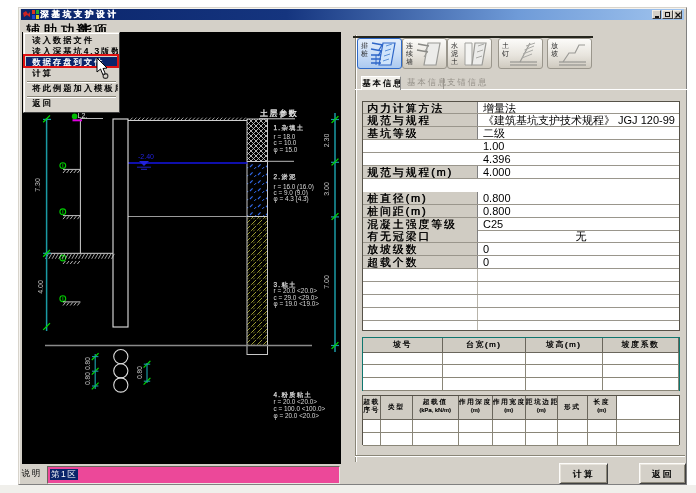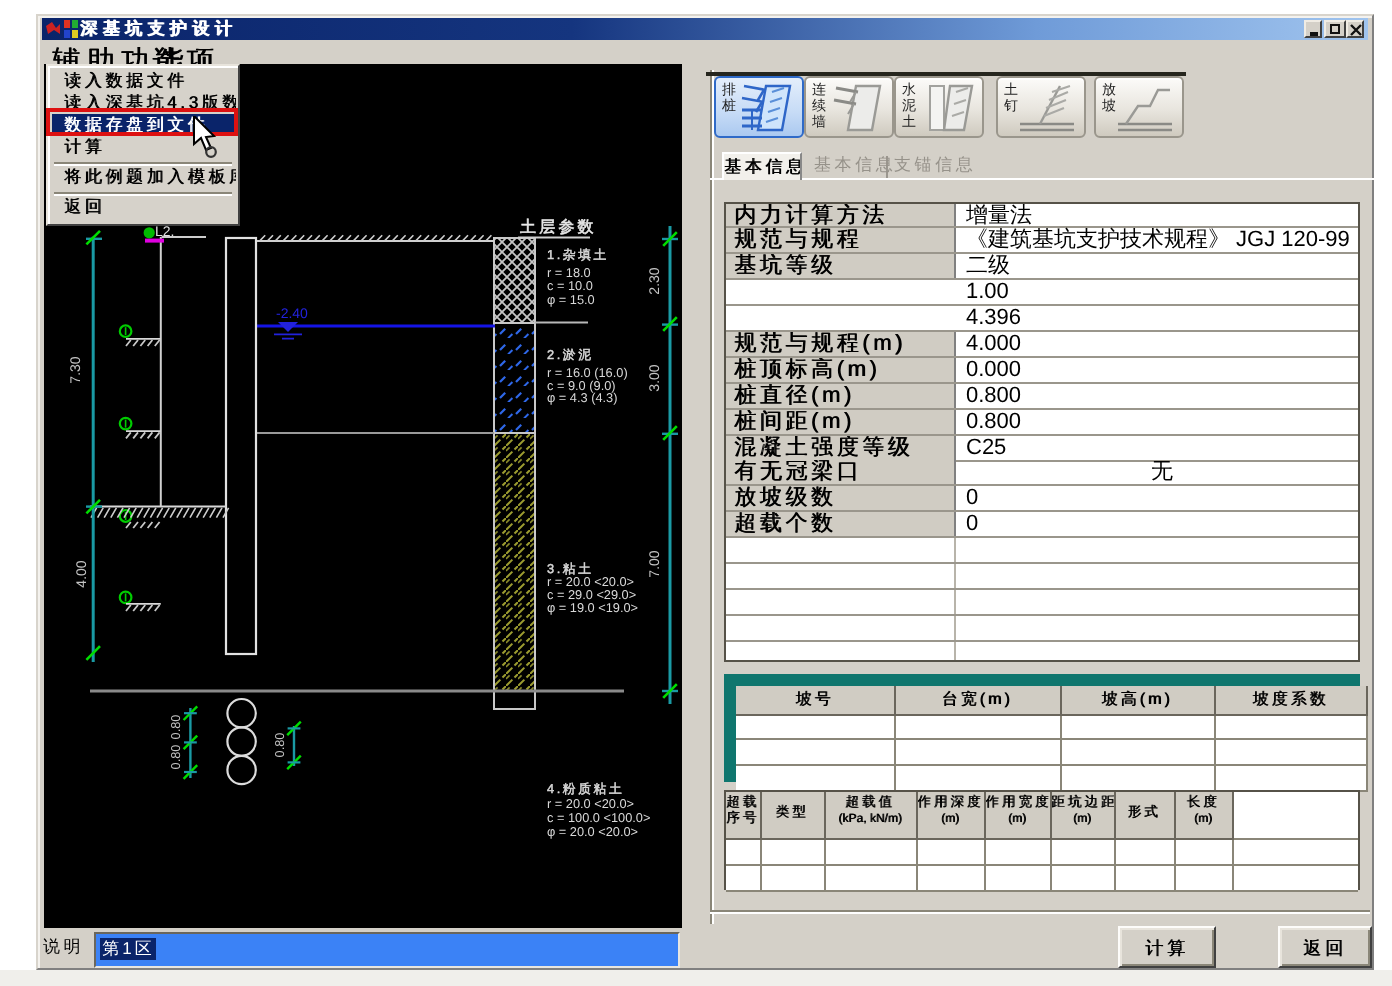--- a/index.html
+++ b/index.html
@@ -264,24 +264,20 @@
 <div class="r" style="top:37.5px;height:13px">
         <span class="rc">1.00</span>
       </div>
 <div class="r" style="top:50.5px;height:13px">
         <span class="rc">4.396</span>
       </div>
 <div class="r" style="top:63.5px;height:13px">
         <span class="lc">规范与规程(m)</span>
         <span class="rc">4.000</span>
       </div>
-<div class="r" style="top:76.5px;height:13px">
-        <span class="lc">桩顶标高(m)</span>
-        <span class="rc">0.000</span>
-      </div>
 <div class="r" style="top:89.5px;height:13px">
         <span class="lc">桩直径(m)</span>
         <span class="rc">0.800</span>
       </div>
 <div class="r" style="top:102.5px;height:13px">
         <span class="lc">桩间距(m)</span>
         <span class="rc">0.800</span>
       </div>
 <div class="r" style="top:115.5px;height:13px">
         <span class="lc">混凝土强度等级</span>
@@ -309,21 +305,21 @@
         <span class="lc"></span>
       </div>
 <div class="r wr" style="top:206px;height:13px">
         <span class="lc"></span>
       </div>
 <div class="r wr" style="top:219px;height:13px">
         <span class="lc"></span>
       </div>
     </div>
 
-  <div class="a" id="t2" style="left:343px;top:329px;width:318px;height:54px;border:6px solid #0f766e;background:#a3a3a3">
+  <div class="a" id="t2" style="left:343px;top:329px;width:318px;height:54px;border:1px solid #0f766e;background:#a3a3a3">
       <div class="hc" style="left:0px;top:0;width:79.5px;height:14.5px;line-height:14.5px;font-size:8px">坡号</div>
 <div class="hc" style="left:79.5px;top:0;width:83.0px;height:14.5px;line-height:14.5px;font-size:8px">台宽(m)</div>
 <div class="hc" style="left:162.5px;top:0;width:77.0px;height:14.5px;line-height:14.5px;font-size:8px">坡高(m)</div>
 <div class="hc" style="left:239.5px;top:0;width:76.5px;height:14.5px;line-height:14.5px;font-size:8px">坡度系数</div>
 <div class="dc" style="left:0px;top:14.5px;width:79.5px;height:12.8px"></div>
 <div class="dc" style="left:79.5px;top:14.5px;width:83.0px;height:12.8px"></div>
 <div class="dc" style="left:162.5px;top:14.5px;width:77.0px;height:12.8px"></div>
 <div class="dc" style="left:239.5px;top:14.5px;width:76.5px;height:12.8px"></div>
 <div class="dc" style="left:0px;top:27.3px;width:79.5px;height:12.8px"></div>
 <div class="dc" style="left:79.5px;top:27.3px;width:83.0px;height:12.8px"></div>
@@ -364,21 +360,21 @@
 <div class="dc" style="left:224.5px;top:37px;width:29.0px;height:13px"></div>
 <div class="dc" style="left:253.5px;top:37px;width:62.5px;height:13px;border-right:none"></div>
     </div>
 
   <div class="a" style="left:336px;top:447px;width:330px;height:1px;background:#8a8678"></div>
   <div class="a" style="left:336px;top:448px;width:330px;height:1px;background:#fff"></div>
   <div class="a btn" style="left:540px;top:455px;width:49px;height:21px;line-height:20px">计算</div>
   <div class="a btn" style="left:620px;top:455px;width:47px;height:21px;line-height:20px">返回</div>
 
   <div class="a" style="left:2.5px;top:459.5px;font-size:8.5px;color:#000;letter-spacing:1.8px">说明</div>
-  <div class="a" style="left:27.6px;top:458px;width:293px;height:18px;background:#3b82f6;border:1px solid;border-color:#6a665c #e8e6e0 #e8e6e0 #6a665c">
+  <div class="a" style="left:27.6px;top:458px;width:293px;height:18px;background:#ec4899;border:1px solid;border-color:#6a665c #e8e6e0 #e8e6e0 #6a665c">
     <div class="a" style="left:2.5px;top:2px;background:#0a246a;color:#fff;font-size:8.5px;padding:0 1px;line-height:10.5px;letter-spacing:1.5px">第1区</div>
   </div>
 
   <div class="a menu">
     <div class="mi" style="top:2px">读入数据文件</div>
     <div class="mi" style="top:13px">读入深基坑4.3版数据</div>
     <div class="mi" style="top:24px;background:#0a246a;color:#fff">数据存盘到文件</div>
     <div class="mi" style="top:35px">计算</div>
     <div class="sep" style="top:48px"></div>
     <div class="mi" style="top:50px">将此例题加入模板库</div>

